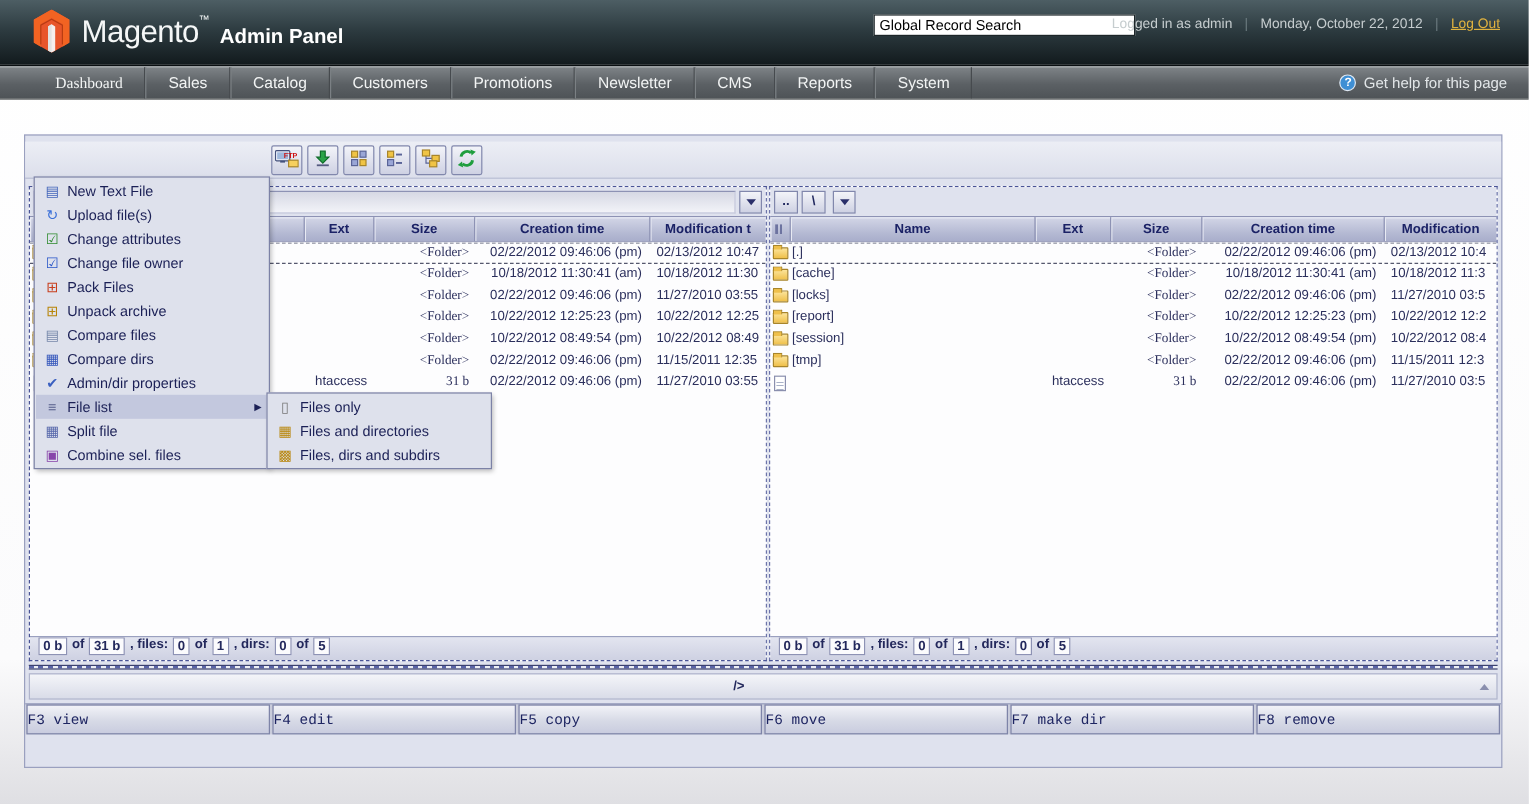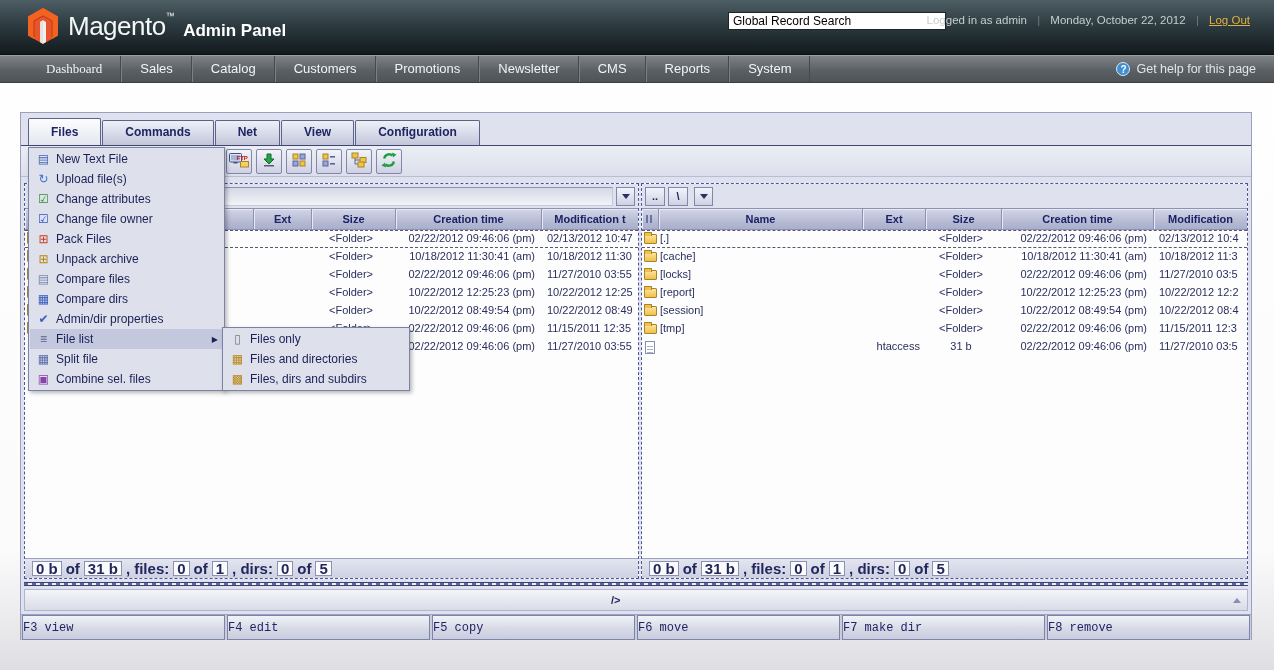--- a/index.html
+++ b/index.html
@@ -84,35 +84,35 @@
   .sortbars { width:8px; height:8px;
               background:repeating-linear-gradient(90deg,#6d73a0 0 2px,transparent 2px 4px); }
 
   .flist { flex:1; overflow:hidden; background:#fdfdfe; }
   .frow { height:18px; line-height:17px; color:#2b2f5c; cursor:pointer; }
   .frow.cursor { border-top:1px dashed #55586e; border-bottom:1px dashed #55586e; line-height:15px; }
   .fcell { white-space:nowrap; overflow:hidden; }
   .c-icon { display:flex; align-items:center; justify-content:center; }
   .c-name { padding-left:2px; }
   .c-ext  { text-align:right; padding-right:5px; }
-  .c-size { text-align:center; padding-right:4px; }
+  .c-size { text-align:right; padding-right:4px;font-family:Liberation Serif, serif; }
   .c-created { text-align:right; padding-right:6px; }
   .c-modified { padding-left:6px; }
 
   .ic-folder { display:inline-block; width:13px; height:10px; position:relative;
                background:linear-gradient(180deg,#fce49a,#efc04b); border:1px solid #a8852a; border-radius:1px; }
   .ic-folder::before { content:""; position:absolute; left:-1px; top:-3px; width:6px; height:3px;
                background:#efc04b; border:1px solid #a8852a; border-bottom:none; border-radius:1px 1px 0 0; }
   .ic-file { display:inline-block; width:10px; height:13px; background:#fff; border:1px solid #8a8fae;
              background-image:repeating-linear-gradient(180deg,transparent 0 2px,#aab2c8 2px 3px);
              background-size:6px 100%; background-position:1px 2px; background-repeat:no-repeat; }
 
   .statusbar { height:20px; background:linear-gradient(180deg,#e3e5f0,#ced1e2);
-               border-top:1px solid #9aa0bf; display:flex; align-items:center; padding-left:4px;
-               font-size:15px; font-weight:bold; color:#23285c; white-space:nowrap; overflow:hidden; }
+               border-top:1px solid #9aa0bf; display:flex; padding-left:4px;
+               font-size:11px; font-weight:bold; color:#23285c; white-space:nowrap; overflow:hidden; }
   .statusbar .box { background:#fbfbfd; border:1px solid #8d92b4; padding:0 3px; margin:0 3px; height:15px; line-height:14px; }
   .statusbar .lbl { margin:0 1px; }
 
   .splitter { height:10px; margin:0 3px; display:flex; align-items:center; }
   .splitter .band { width:100%; height:4px;
         background:repeating-linear-gradient(90deg,#5a64a8 0 4px,#eceef5 4px 8px);
         border-top:1px solid #3c4270; border-bottom:1px solid #3c4270; }
 
   .cmdbar { height:22px; margin:0 3px; background:linear-gradient(180deg,#f4f5f9,#d9dce8);
             border:1px solid #b0b4cc; display:flex; align-items:center; }
@@ -177,27 +177,20 @@
       <div class="nav-item">CMS</div>
       <div class="nav-item">Reports</div>
       <div class="nav-item">System</div>
       <div class="nav-help">
       <span class="help-icon">?</span>
       <span>Get help for this page</span>
     </div>
   </div>
 
   <div class="fm">
-    <div class="tabs" id="fm-tabs">
-        <div class="tab active">Files</div>
-        <div class="tab">Commands</div>
-        <div class="tab">Net</div>
-        <div class="tab">View</div>
-        <div class="tab">Configuration</div>
-      </div>
     <div class="toolbar" id="fm-toolbar">
         <div class="tbtn">
           <span><svg width="20" height="16" viewBox="0 0 20 16">
               <rect x="0.5" y="1.5" width="12" height="8.5" rx="1" fill="#dfe5f2" stroke="#44517c"></rect>
               <rect x="2" y="3" width="9" height="5.5" fill="#9fb8dc"></rect>
               <rect x="4.5" y="10" width="4" height="1.5" fill="#44517c"></rect>
               <text x="7.5" y="7.5" font-size="6" font-weight="bold" fill="#cc1111">FTP</text>
               <rect x="11.5" y="9.5" width="8" height="5.5" fill="#f6d05e" stroke="#a8852a"></rect>
             </svg></span>
         </div>

